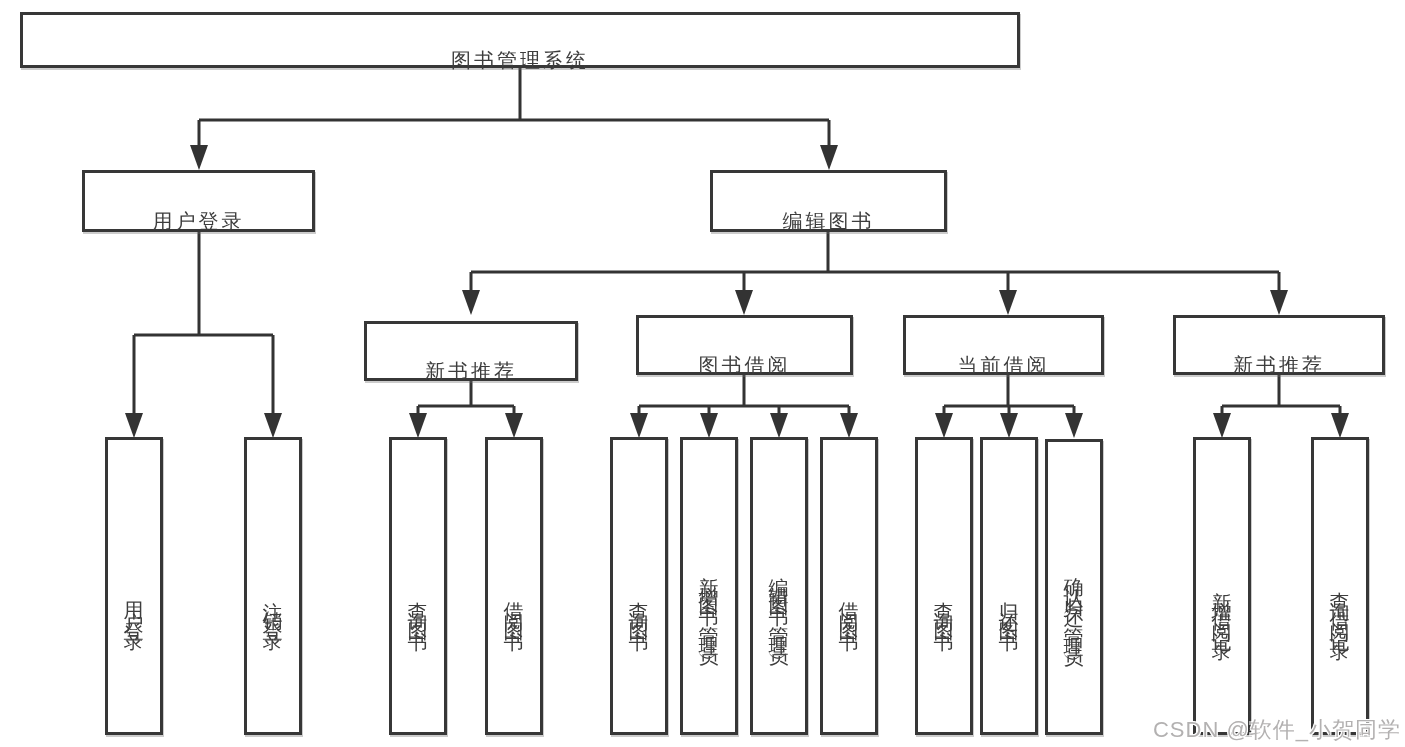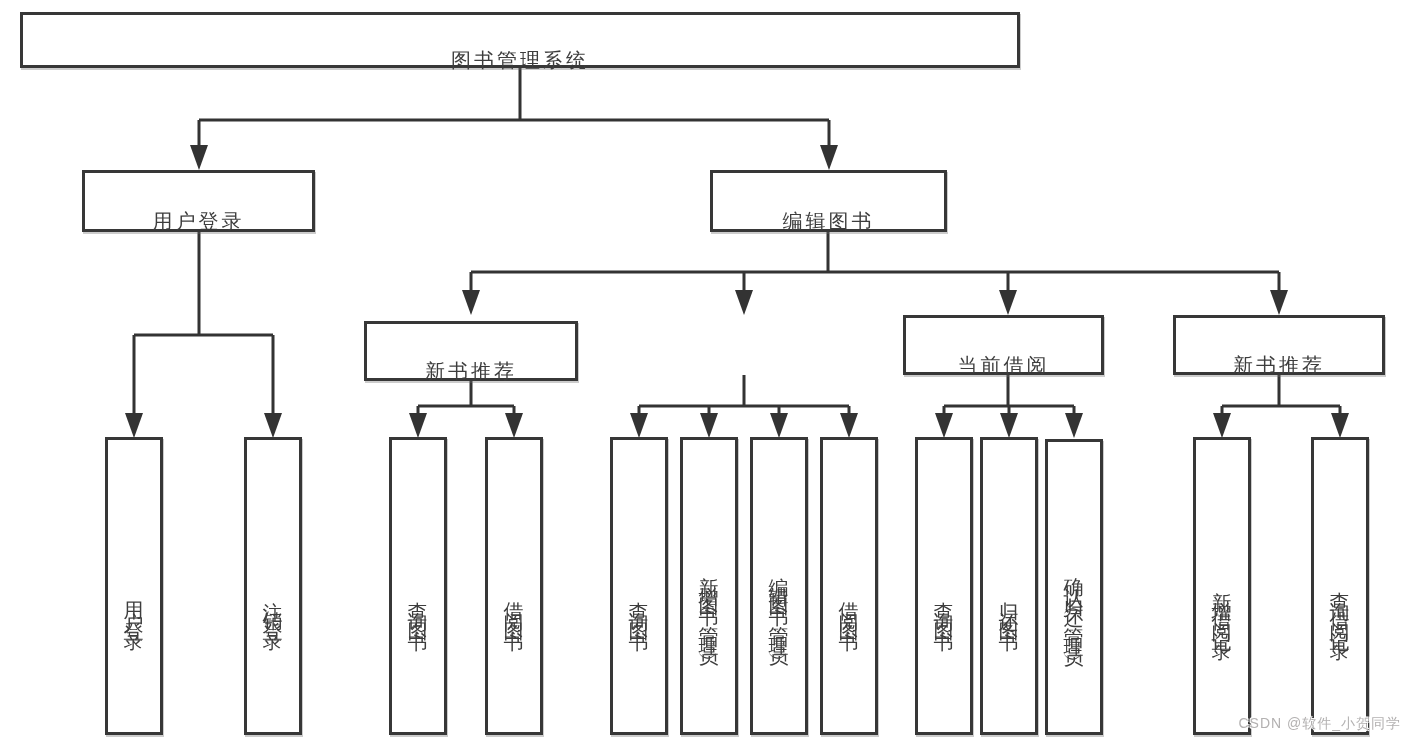--- a/index.html
+++ b/index.html
@@ -38,21 +38,21 @@
     text-orientation: mixed;
     letter-spacing: 10px;
     line-height: 1;
   }
   .node span { white-space: nowrap; margin-top: 40px; }
   .watermark {
     position: absolute;
     right: 4px;
     top: 715px;
     z-index: 3;
-    font-size: 14px;
+    font-size: 22px;
     letter-spacing: 1px;
     color: #b3b1b1;
     text-shadow: -1px -1px 0 #fff, 1px -1px 0 #fff, -1px 1px 0 #fff, 1px 1px 0 #fff;
   }
 </style>
 </head>
 <body>
 
 <div class="canvas">
 
@@ -106,20 +106,23 @@
   <div class="node h" style="left:82px; top:170px; width:233px; height:62px">
     <span>用户登录</span>
   </div>
   <div class="node h" style="left:710px; top:170px; width:237px; height:62px">
     <span>编辑图书</span>
   </div>
 
   <div class="node h" style="left:364px; top:321px; width:214px; height:60px">
     <span>新书推荐</span>
   </div>
+  <div class="node h" style="left:636px; top:315px; width:217px; height:60px">
+    <span>图书借阅</span>
+  </div>
   <div class="node h" style="left:903px; top:315px; width:201px; height:60px">
     <span>当前借阅</span>
   </div>
   <div class="node h" style="left:1173px; top:315px; width:212px; height:60px">
     <span>新书推荐</span>
   </div>
 
   <div class="node v" style="left:105px; top:437px; width:58px; height:298px">
     <span>用户登录</span>
   </div>

